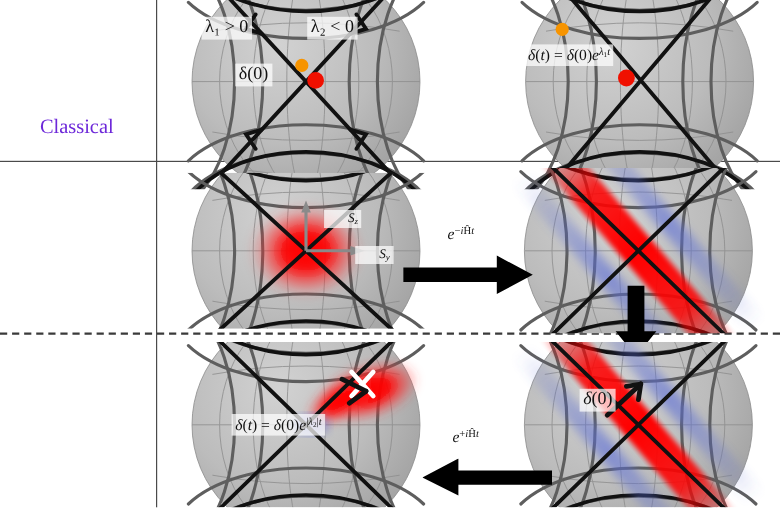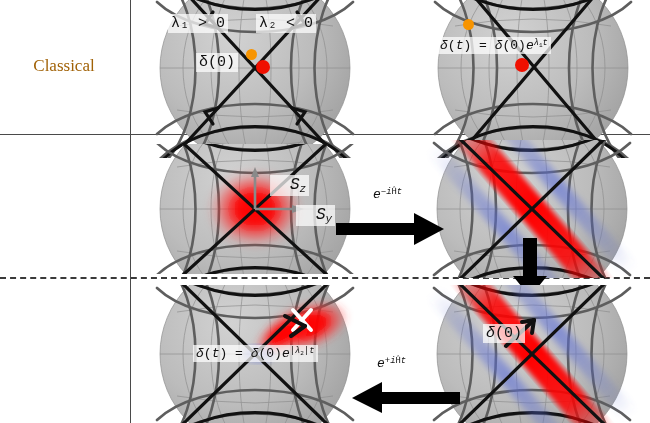--- a/index.html
+++ b/index.html
@@ -8,35 +8,35 @@
   #fig{position:relative;width:650px;height:423px;background:#fff;}
 
   
   .vrule{position:absolute;left:130px;top:0;width:1px;height:423px;background:#4a4a4a;}
   .hrule{position:absolute;left:0;width:650px;height:1px;background:#4a4a4a;}
   .hdash{position:absolute;left:0;width:650px;height:0;
          border-top:2px dashed #3a3a3a;}
 
   
   .rowlabel{position:absolute;left:0;width:128px;text-align:center;
-            font-size:17px;color:#a16207;line-height:1;}
+            font-size:17px;color:#6d28d9;line-height:1;margin-top:40px;}
 
   
   .sphere{position:absolute;overflow:hidden;}
   .sphere svg{display:block;}
 
   
   .mlab{position:absolute;background:rgba(255,255,255,.72);
         padding:1px 3px;font-size:15px;color:#111;white-space:nowrap;
-        font-family:Liberation Mono, monospace;}
+        font-family:Liberation Serif, serif;}
   .mlab i{font-style:italic;}
   .mlab .sub{font-size:.68em;vertical-align:-.25em;}
   .mlab .sup{font-size:.68em;vertical-align:.45em;}
   .small{font-size:13px;}
-  .tiny{font-size:16px;padding-left:20px;}
+  .tiny{font-size:11px;padding-left:20px;}
 
   
   .dot{position:absolute;border-radius:50%;}
   .dot-orange{background:#f79400;}
   .dot-red{background:#f01000;}
 
   
   .barrow{position:absolute;}
 </style>
 </head>

